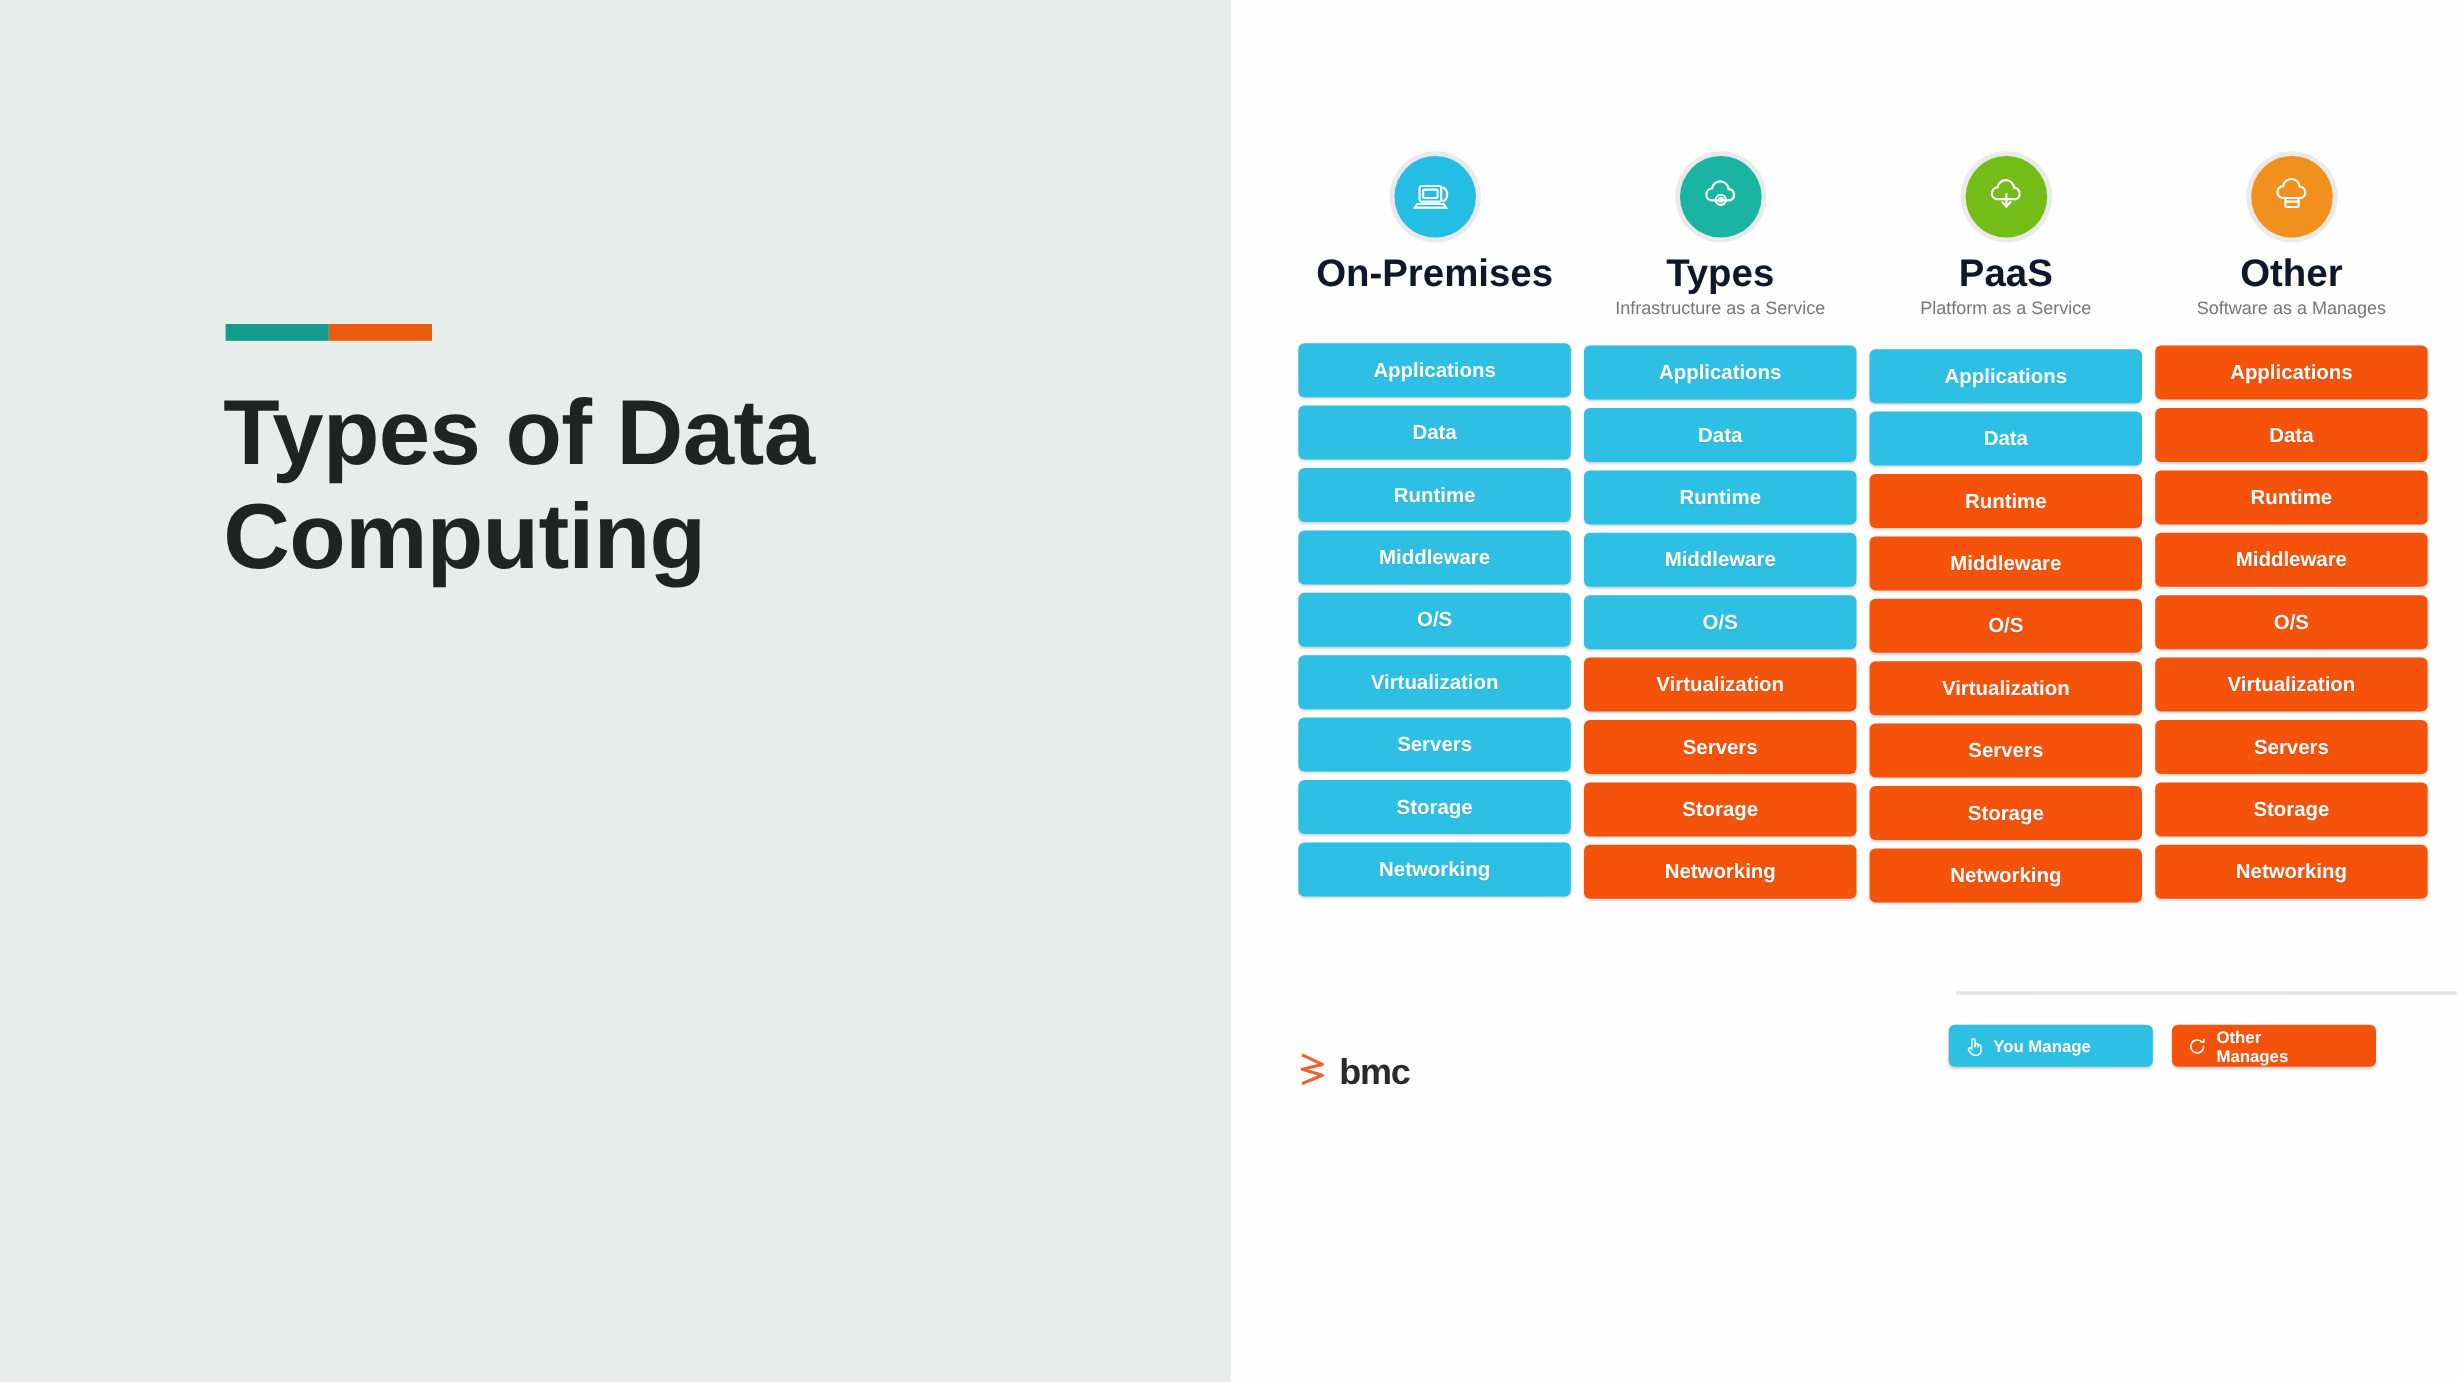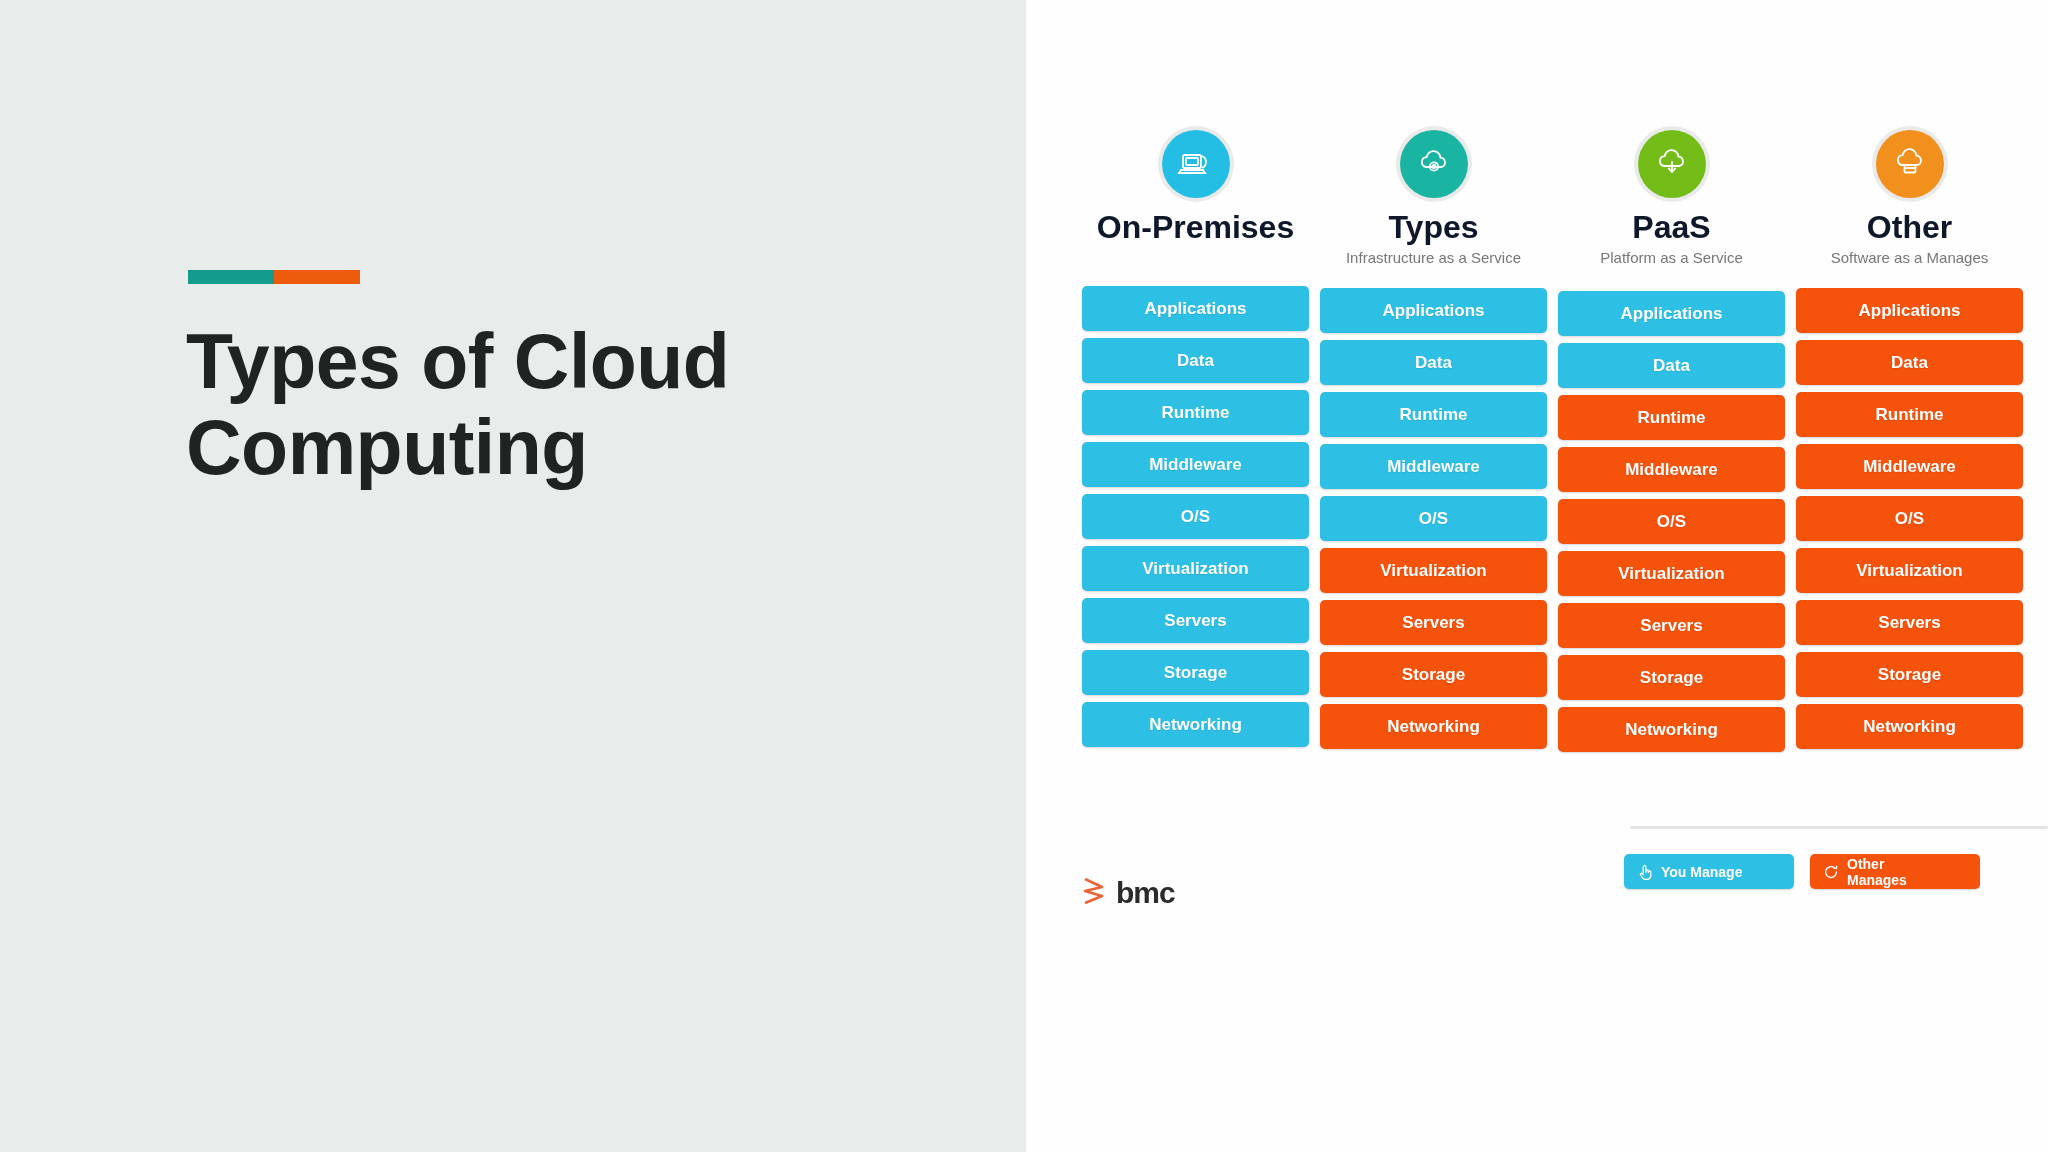--- a/index.html
+++ b/index.html
@@ -180,21 +180,21 @@
 
 <div class="slide">
 
   <div class="left-panel">
 
     <div class="accent-bar">
       <div class="seg-teal"></div>
       <div class="seg-orange"></div>
     </div>
 
-    <h1 class="title">Types of Cloud Computing</h1>
+    <h1 class="title">Types of Data Computing</h1>
 
   </div>
 
   <div class="right-panel">
     <div class="diagram">
 
       <div class="col-heads">
 
         <div class="col-head">
           <div class="badge badge-onprem">

